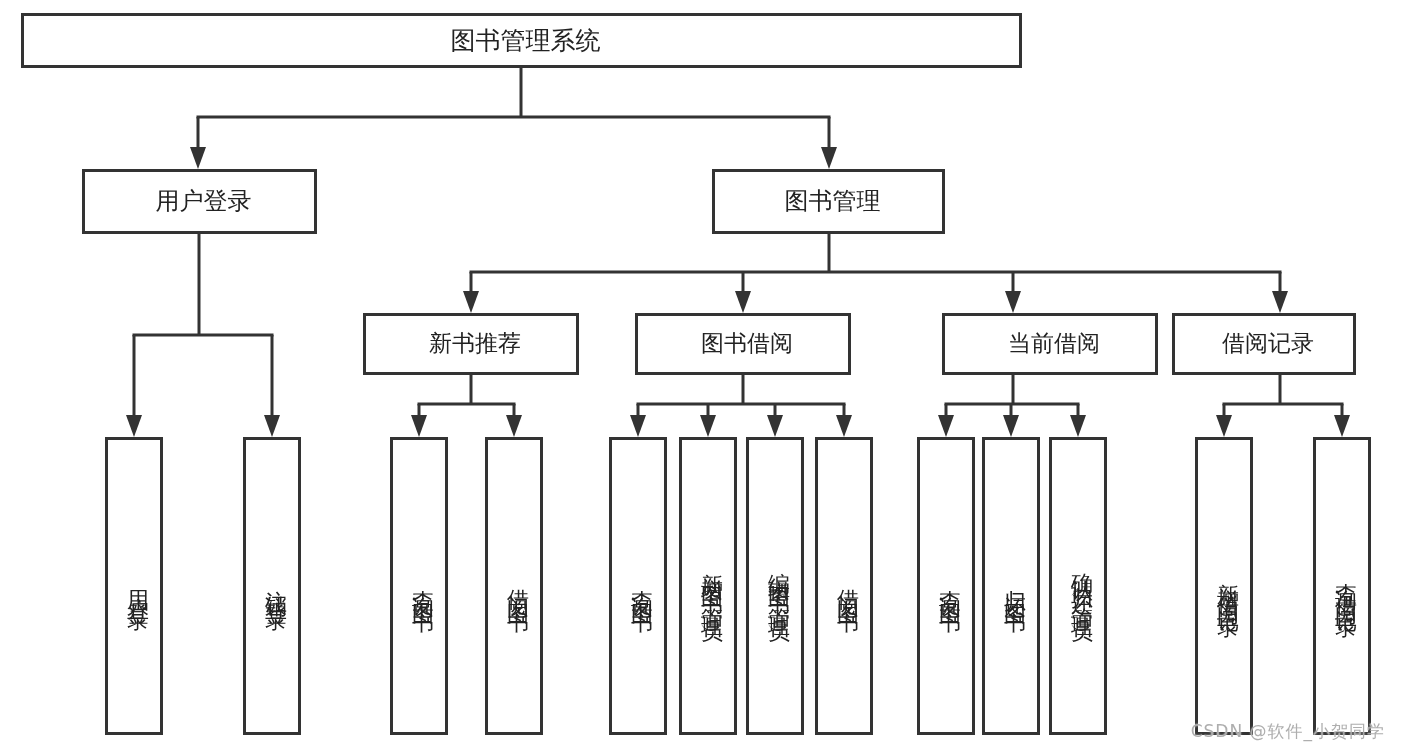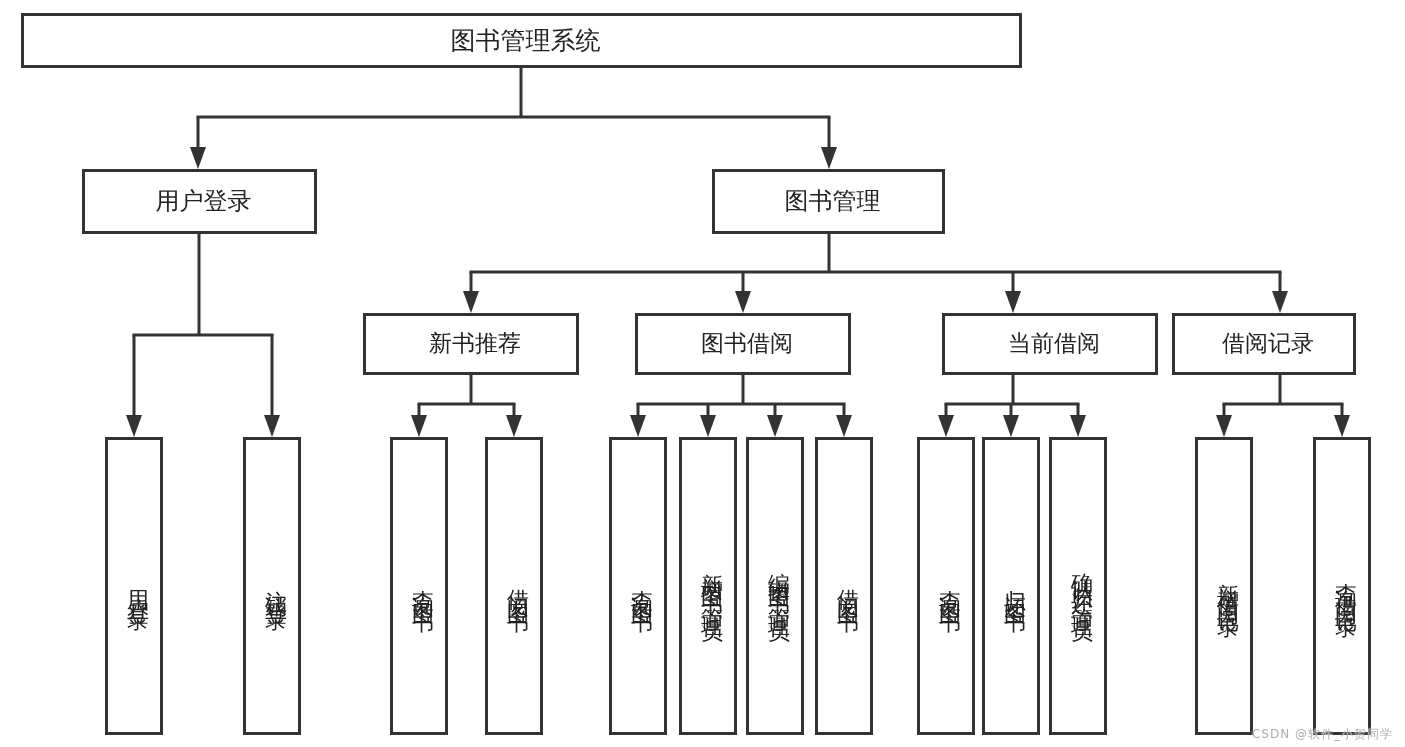--- a/index.html
+++ b/index.html
@@ -40,23 +40,23 @@
   .box.l3 { font-size: 23px; }
   .box.leaf {
     font-size: 22px;
     writing-mode: vertical-rl;
     text-orientation: mixed;
     letter-spacing: 7px;
     white-space: normal;
   }
   #watermark {
     position: absolute;
-    right: 12px;
+    right: 20px;
     bottom: 4px;
-    font-size: 12px;
+    font-size: 17px;
     color: rgba(170, 170, 170, 0.95);
     text-shadow: 0 0 2px #ffffff;
     z-index: 5;
     letter-spacing: 1px;
   }
 </style>
 </head>
 <body>
 
 <div id="canvas">

